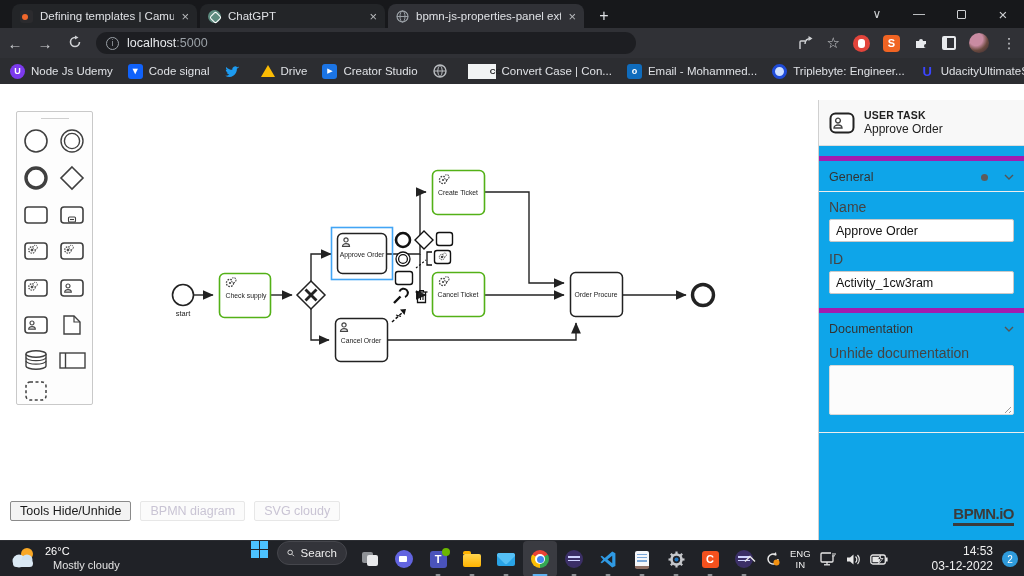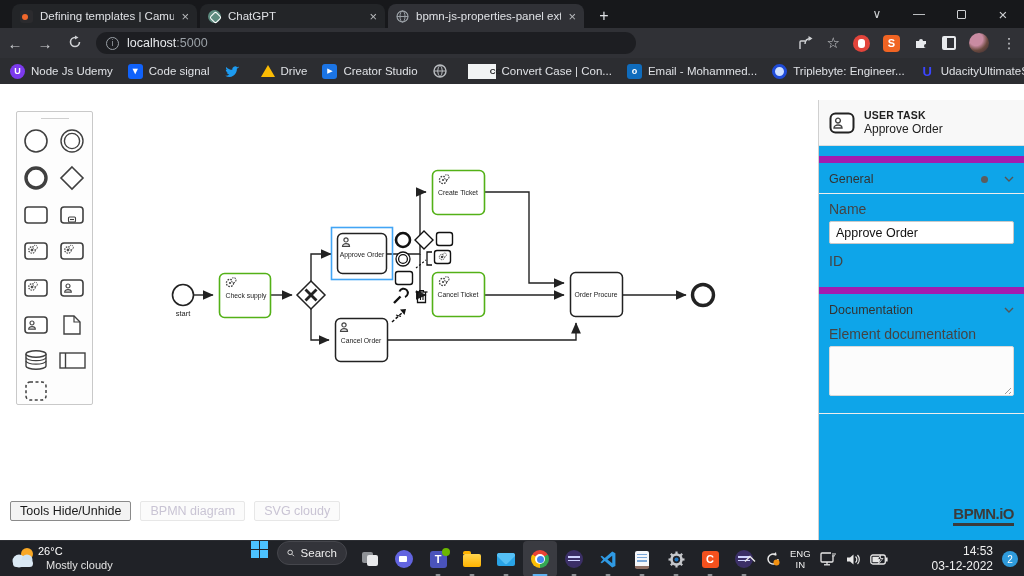--- a/index.html
+++ b/index.html
@@ -54,40 +54,40 @@
   
   .content { position:absolute; left:0; top:84px; width:1024px; height:456px; background:#fff; }
   .palette { position:absolute; left:16px; top:27px; width:77px; height:294px; background:#fdfdfd; border:1px solid #c9c9c9; border-radius:2px; }
   .palette-sep { position:absolute; left:24px; top:6px; width:28px; height:1px; background:#cfcfcf; }
   .diagram-svg { position:absolute; left:0; top:0; }
   .props { position:absolute; left:818px; top:16px; width:206px; height:564px; background:#0ea5e9; border-left:1px solid #d0d0d0; font-size:12px; color:#212121; }
   .props-header { display:flex; align-items:center; gap:9px; padding:9px 10px; background:#f8f8f8; border-bottom:1px solid #ddd; }
   .props-header .elem-type { font-size:10.5px; font-weight:bold; letter-spacing:0.2px; }
   .props-header .elem-name { font-size:12px; margin-top:1px; }
   .group-head { display:flex; align-items:center; padding:9px 10px 7px; color:#333; font-size:12.5px; border-bottom:1px solid #ededed; }
-  .group-head.first { border-top:7px solid #a21caf; margin-top:10px; }
+  .group-head.first { border-top:5px solid #a21caf; margin-top:10px; }
   .group-head .spacer { flex:1; }
   .dot-ind { width:7px; height:7px; border-radius:50%; background:#5c5c5c; margin-right:16px; }
   .chev { width:10px; height:6px; }
   .entry { padding:7px 10px 2px; }
   .entry label { display:block; font-size:14px; color:#444; margin-bottom:4px; }
   .entry input { width:100%; height:23px; border:1px solid #c9c9c9; border-radius:2px; background:#fff; font-size:12.5px; padding:0 6px; color:#111; font-family:"Liberation Sans", sans-serif; }
   .entry textarea { width:100%; height:50px; border:1px solid #d8d8d8; border-radius:2px; background:#fcfcfc; resize:none; font-family:"Liberation Sans", sans-serif; }
   .doc-wrap { position:relative; }
   .grip { position:absolute; right:3px; bottom:5px; width:9px; height:9px; clip-path:polygon(100% 0, 100% 100%, 0 100%); background:repeating-linear-gradient(135deg, transparent 0 2px, #9a9a9a 2px 3px); }
   .props-bottomline { height:1px; background:#ededed; margin-top:12px; }
 
   .footer-buttons { position:absolute; left:10px; top:417px; display:flex; gap:9px; }
   .btn { font-size:12.5px; padding:2px 9px; background:#f3f3f3; border:1px solid #8a8a8a; border-radius:2px; color:#1a1a1a; font-family:"Liberation Sans", sans-serif; }
   .btn.disabled { background:#fbfbfb; border-color:#e7e7e7; color:#c9c4d4; }
   .bpmn-logo { position:absolute; right:10px; top:421px; font-size:15px; font-weight:bold; letter-spacing:-0.5px; color:#3b3b3b; border-bottom:3.5px solid #3b3b3b; padding-bottom:1px; }
 
   
   .taskbar { position:absolute; left:0; top:540px; width:1024px; height:36px; background:#202227; border-top:1px solid #2c2e33; color:#fff; }
-  .weather { position:absolute; left:8px; top:3px; display:flex; align-items:center; }
+  .weather { position:absolute; left:8px; top:3px; display:flex; align-items:center; gap:7px; }
   .weather-text { font-size:11px; line-height:1.3; }
   .weather-text .desc { color:#e3e3e3;padding-left:8px; }
   .tb-center { position:absolute; left:242px; top:0; height:48px; display:flex; gap:0; }
   .win-logo { width:17px; height:17px; display:grid; grid-template-columns:8px 8px; grid-template-rows:8px 8px; gap:1px; margin:0 9px; }
   .win-logo span { background:#4cc2ff; }
   .search-pill { width:70px; height:24px; border-radius:12px; background:#33343a; border:1px solid #45464c; display:flex; align-items:center; gap:6px; padding:0 9px; font-size:11.5px; color:#eee; margin-right:6px; }
   .task-ico { width:34px; height:36px; display:flex; align-items:center; justify-content:center; position:relative; }
   .task-ico.active { background:#3a3b41; border-radius:4px; }
   .run-dot { position:absolute; bottom:1px; left:50%; transform:translateX(-50%); width:5px; height:2.5px; border-radius:2px; background:#8d9095; }
   .run-dot.wide { width:15px; background:#5fb2f2; }
@@ -451,31 +451,32 @@
             <polyline points="1,1 5,5 9,1" fill="none" stroke="#555" stroke-width="1.4"></polyline>
           </svg>
       </div>
 
       <div class="entry">
         <label>Name</label>
         <input type="text" value="Approve Order" style="">
       </div>
       <div class="entry">
         <label>ID</label>
+        <input type="text" value="Activity_1cw3ram" style="">
       </div>
 
       <div class="group-head first" style="border-bottom:none;margin-top:12px;">
         <span>Documentation</span>
         <span class="spacer"></span>
         <svg class="chev" viewBox="0 0 10 6">
             <polyline points="1,1 5,5 9,1" fill="none" stroke="#555" stroke-width="1.4"></polyline>
           </svg>
       </div>
       <div class="entry" style="padding-top:2px;">
-        <label>Element documentation</label>
+        <label>Unhide documentation</label>
         <div class="doc-wrap">
           <textarea style=""></textarea>
           <span class="grip"></span>
         </div>
       </div>
       <div class="props-bottomline"></div>
     </div>
 
     <div class="footer-buttons">
       <button class="btn">Tools Hide/Unhide</button>

